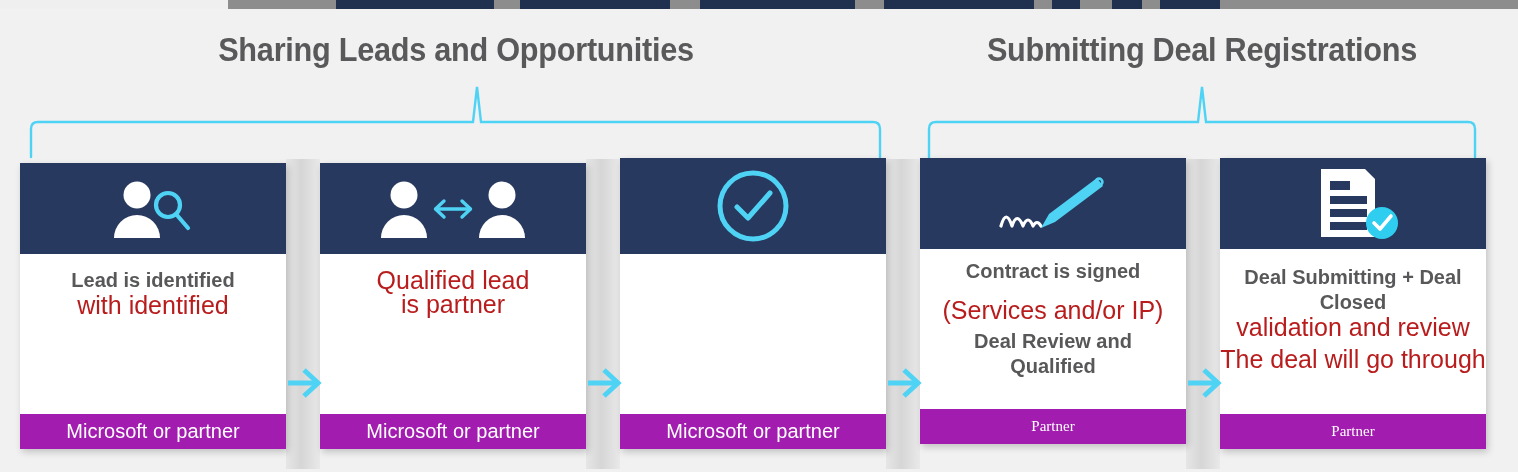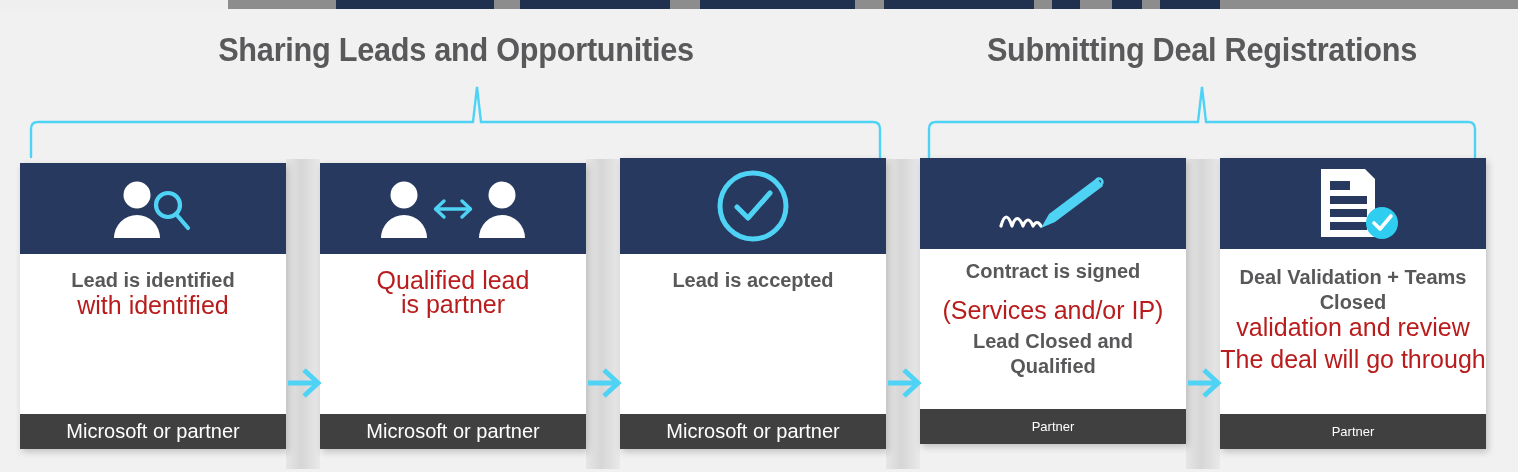--- a/index.html
+++ b/index.html
@@ -36,27 +36,27 @@
 
   .bracket{position:absolute;}
 
   .card{position:absolute;background:#ffffff;
         box-shadow:2px 3px 7px rgba(0,0,0,0.20);}
   .card-head{position:absolute;left:0;top:0;width:100%;background:#28395f;
              display:flex;align-items:center;justify-content:center;}
   .card-body{position:absolute;left:0;width:100%;
              display:flex;flex-direction:column;align-items:center;
              padding-top:14px;box-sizing:border-box;}
-  .card-foot{position:absolute;left:0;bottom:0;width:100%;background:#404040;
+  .card-foot{position:absolute;left:0;bottom:0;width:100%;background:#a21caf;
              color:#ffffff;display:flex;align-items:center;justify-content:center;}
 
   .line-strong{color:#58585a;font-weight:bold;font-size:20px;line-height:25px;text-align:center;}
   .line-light{color:#b91c1c;font-weight:normal;font-size:25px;line-height:24px;text-align:center;}
   .foot-label{font-size:20px;font-weight:normal;}
-  .foot-label.small{font-size:13px;}
+  .foot-label.small{font-size:15px;font-family:Liberation Serif, serif;}
 
   .arrow{position:absolute;}
   svg{display:block;overflow:visible;}
 </style>
 </head>
 <body>
 
 <div id="top-sliver">
   <div class="lt" style="left:0;width:228px;"></div>
   <div class="txt">&nbsp;</div>
@@ -138,41 +138,40 @@
   <div class="card" style="left:620px;top:149px;width:266px;height:291px;">
     <div class="card-head" style="height:96px;">
       <span>
         <svg width="76" height="76" viewBox="0 0 76 76">
           <circle cx="38" cy="38" r="33" fill="none" stroke="#4fd3f5" stroke-width="5"></circle>
           <polyline points="22,39 33,50 55,25" fill="none" stroke="#4fd3f5" stroke-width="5" stroke-linecap="round" stroke-linejoin="round"></polyline>
         </svg>
       </span>
     </div>
     <div class="card-body" style="top:96px;height:160px;">
-      <div class="line-strong">Lead is accepted</div>
     </div>
     <div class="card-foot" style="height:35px;">
       <span class="foot-label">Microsoft or partner</span>
     </div>
   </div>
 
   <div class="card" style="left:920px;top:149px;width:266px;height:286px;">
     <div class="card-head" style="height:91px;">
       <span>
         <svg width="120" height="68" viewBox="0 0 120 68">
           <path d="M8,56 Q13,38 19,56 Q24,41 30,56 Q35,44 40,56 Q44,49 48,56" fill="none" stroke="#ffffff" stroke-width="3.2" stroke-linecap="round" stroke-linejoin="round"></path>
           <path d="M48,58 L56,44 L104,8 L110,16 L62,52 Z" fill="#4fd3f5"></path>
           <circle cx="106" cy="12" r="3.4" fill="none" stroke="#4fd3f5" stroke-width="2.6"></circle>
         </svg>
       </span>
     </div>
     <div class="card-body" style="top:91px;height:180px;padding-top:10px;">
       <div class="line-strong">Contract is signed</div>
       <div class="line-light" style="margin-top:14px;">(Services and/or IP)</div>
-      <div class="line-strong" style="margin-top:7px;">Lead Closed and</div>
+      <div class="line-strong" style="margin-top:7px;">Deal Review and</div>
       <div class="line-strong">Qualified</div>
     </div>
     <div class="card-foot" style="height:35px;">
       <span class="foot-label small">Partner</span>
     </div>
   </div>
 
   <div class="card" style="left:1220px;top:149px;width:266px;height:291px;">
     <div class="card-head" style="height:91px;">
       <span>
@@ -181,21 +180,21 @@
           <rect x="27" y="14" width="20" height="9" fill="#28395f"></rect>
           <rect x="27" y="29" width="37" height="8" fill="#28395f"></rect>
           <rect x="27" y="42" width="37" height="8" fill="#28395f"></rect>
           <rect x="27" y="55" width="37" height="8" fill="#28395f"></rect>
           <circle cx="79" cy="56" r="16" fill="#2fcdef"></circle>
           <polyline points="71,56 77,62 88,49" fill="none" stroke="#ffffff" stroke-width="3.6" stroke-linecap="round" stroke-linejoin="round"></polyline>
         </svg>
       </span>
     </div>
     <div class="card-body" style="top:91px;height:165px;padding-top:16px;">
-      <div class="line-strong">Deal Validation + Teams</div>
+      <div class="line-strong">Deal Submitting + Deal</div>
       <div class="line-strong">Closed</div>
       <div class="line-light">validation and review</div>
       <div class="line-light" style="margin-top:8px;">The deal will go through</div>
     </div>
     <div class="card-foot" style="height:35px;">
       <span class="foot-label small">Partner</span>
     </div>
   </div>
 
   <div class="arrow" style="left:287px;top:352px;">

